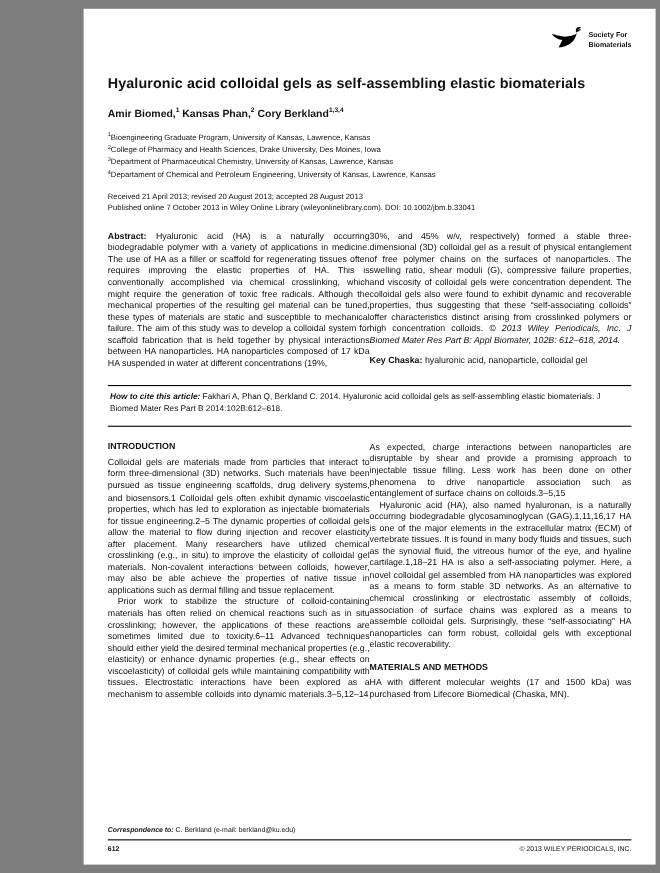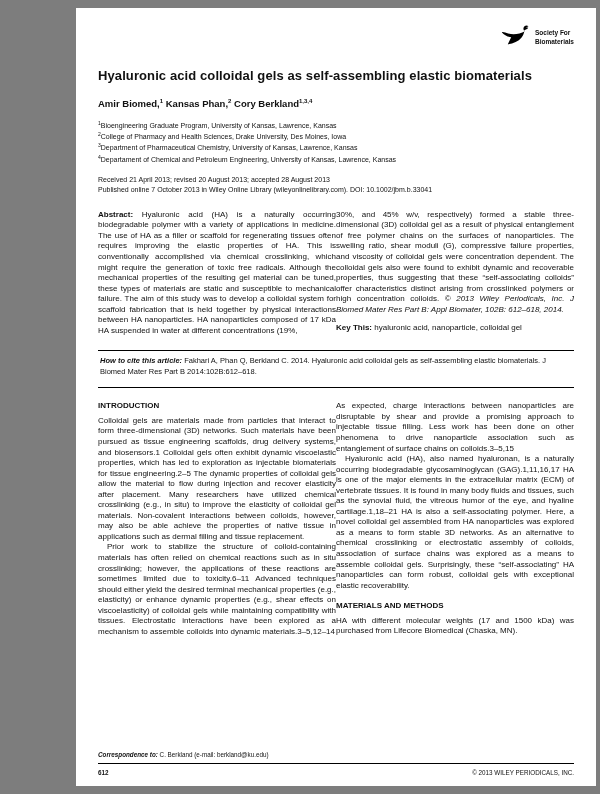--- a/index.html
+++ b/index.html
@@ -88,20 +88,21 @@
     font-size: 7.5px;
     line-height: 1.4;
   }
   .cite-block p { margin: 0; }
   
   .body {
     margin-top: 13px;
     font-size: 8px;
     line-height: 1.32;
     text-align: justify;
+    align-items: flex-end;
   }
   .body h2 {
     font-size: 8px;
     font-weight: bold;
     margin: 0 0 4px 0;
     text-align: left;
   }
   .body h2.spaced { margin-top: 10px; }
   .body h3 {
     font-size: 8px;
@@ -167,21 +168,21 @@
     <p>Received 21 April 2013; revised 20 August 2013; accepted 28 August 2013</p>
     <p>Published online 7 October 2013 in Wiley Online Library (wileyonlinelibrary.com). DOI: 10.1002/jbm.b.33041</p>
   </div>
 
   <div class="abstract cols">
     <div class="col">
       <p><b>Abstract:</b> <span>Hyaluronic acid (HA) is a naturally occurring biodegradable polymer with a variety of applications in medicine. The use of HA as a filler or scaffold for regenerating tissues often requires improving the elastic properties of HA. This is conventionally accomplished via chemical crosslinking, which might require the generation of toxic free radicals. Although the mechanical properties of the resulting gel material can be tuned, these types of materials are static and susceptible to mechanical failure. The aim of this study was to develop a colloidal system for scaffold fabrication that is held together by physical interactions between HA nanoparticles. HA nanoparticles composed of 17 kDa HA suspended in water at different concentrations (19%,</span></p>
     </div>
     <div class="col">
       <p><span>30%, and 45% w/v, respectively) formed a stable three-dimensional (3D) colloidal gel as a result of physical entanglement of free polymer chains on the surfaces of nanoparticles. The swelling ratio, shear moduli (G), compressive failure properties, and viscosity of colloidal gels were concentration dependent. The colloidal gels also were found to exhibit dynamic and recoverable properties, thus suggesting that these “self-associating colloids” offer characteristics distinct arising from crosslinked polymers or high concentration colloids.</span> <span class="copy-ital">© 2013 Wiley Periodicals, Inc. J Biomed Mater Res Part B: Appl Biomater, 102B: 612–618, 2014.</span></p>
-      <p class="keywords"><b>Key This:</b><span> hyaluronic acid, nanoparticle, colloidal gel</span></p>
+      <p class="keywords"><b>Key Chaska:</b><span> hyaluronic acid, nanoparticle, colloidal gel</span></p>
     </div>
   </div>
 
   <div class="cite-block">
     <p><b class="ital">How to cite this article:</b><span> Fakhari A, Phan Q, Berkland C. 2014. Hyaluronic acid colloidal gels as self-assembling elastic biomaterials. J Biomed Mater Res Part B 2014:102B:612–618.</span></p>
   </div>
 
   <div class="body cols">
     <div class="col">
       <h2>INTRODUCTION</h2>

